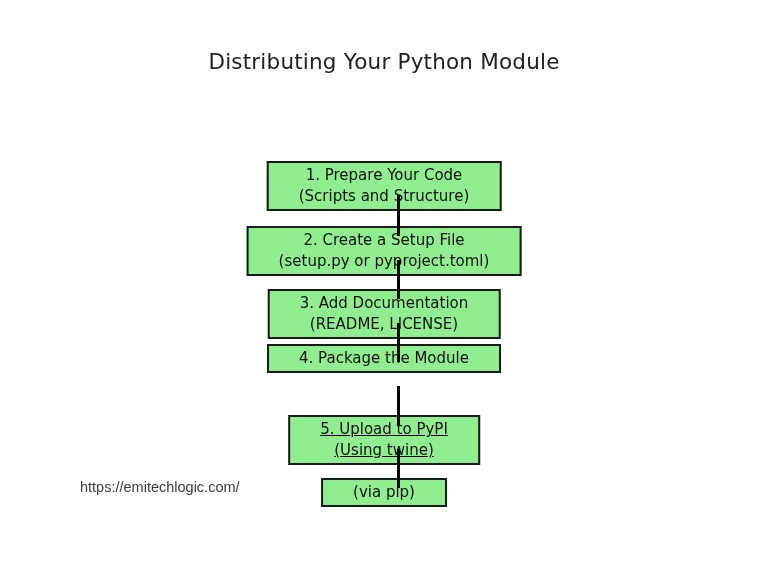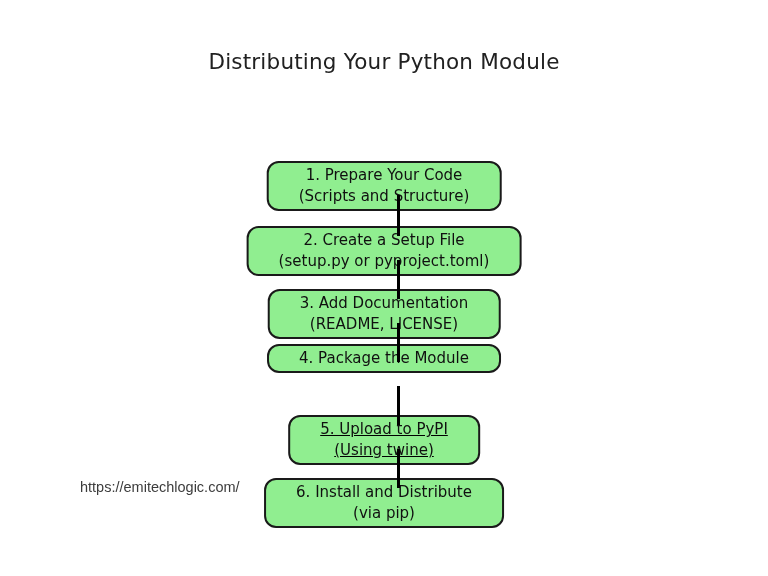--- a/index.html
+++ b/index.html
@@ -33,21 +33,21 @@
     color: var(--wm-color, #3c3c3c);
     font-family: "Liberation Sans", sans-serif;
     margin-left: 23px;
   }
   .step-box {
     position: absolute;
     left: 50%;
     transform: translateX(-50%);
     background: var(--box-fill, #90ee90);
     border: 2px solid var(--box-border, #1a1a1a);
-    border-radius: 12px;
+    border-radius: 0;
     padding: 2px 30px;
     text-align: center;
     white-space: nowrap;
     z-index: 1;
     box-sizing: content-box;
   }
   .step-line {
     font-size: 15px;
     line-height: 21px;
     color: #101010;
@@ -85,17 +85,16 @@
       <div class="step-box" style="top: 344px;">
     <div class="step-line">4. Package the Module</div>
   </div>
       <div class="connector" style="top: 386px; height: 39px;"></div>
       <div class="step-box" style="top: 415px; text-decoration: underline;">
     <div class="step-line">5. Upload to PyPI</div>
     <div class="step-line">(Using twine)</div>
   </div>
       <div class="connector" style="top: 449px; height: 39px;"></div>
       <div class="step-box" style="top: 478px;">
-    <div class="step-line">6. Install and Distribute</div>
     <div class="step-line">(via pip)</div>
   </div>
     </div>
 </div>
 
 </body></html>

